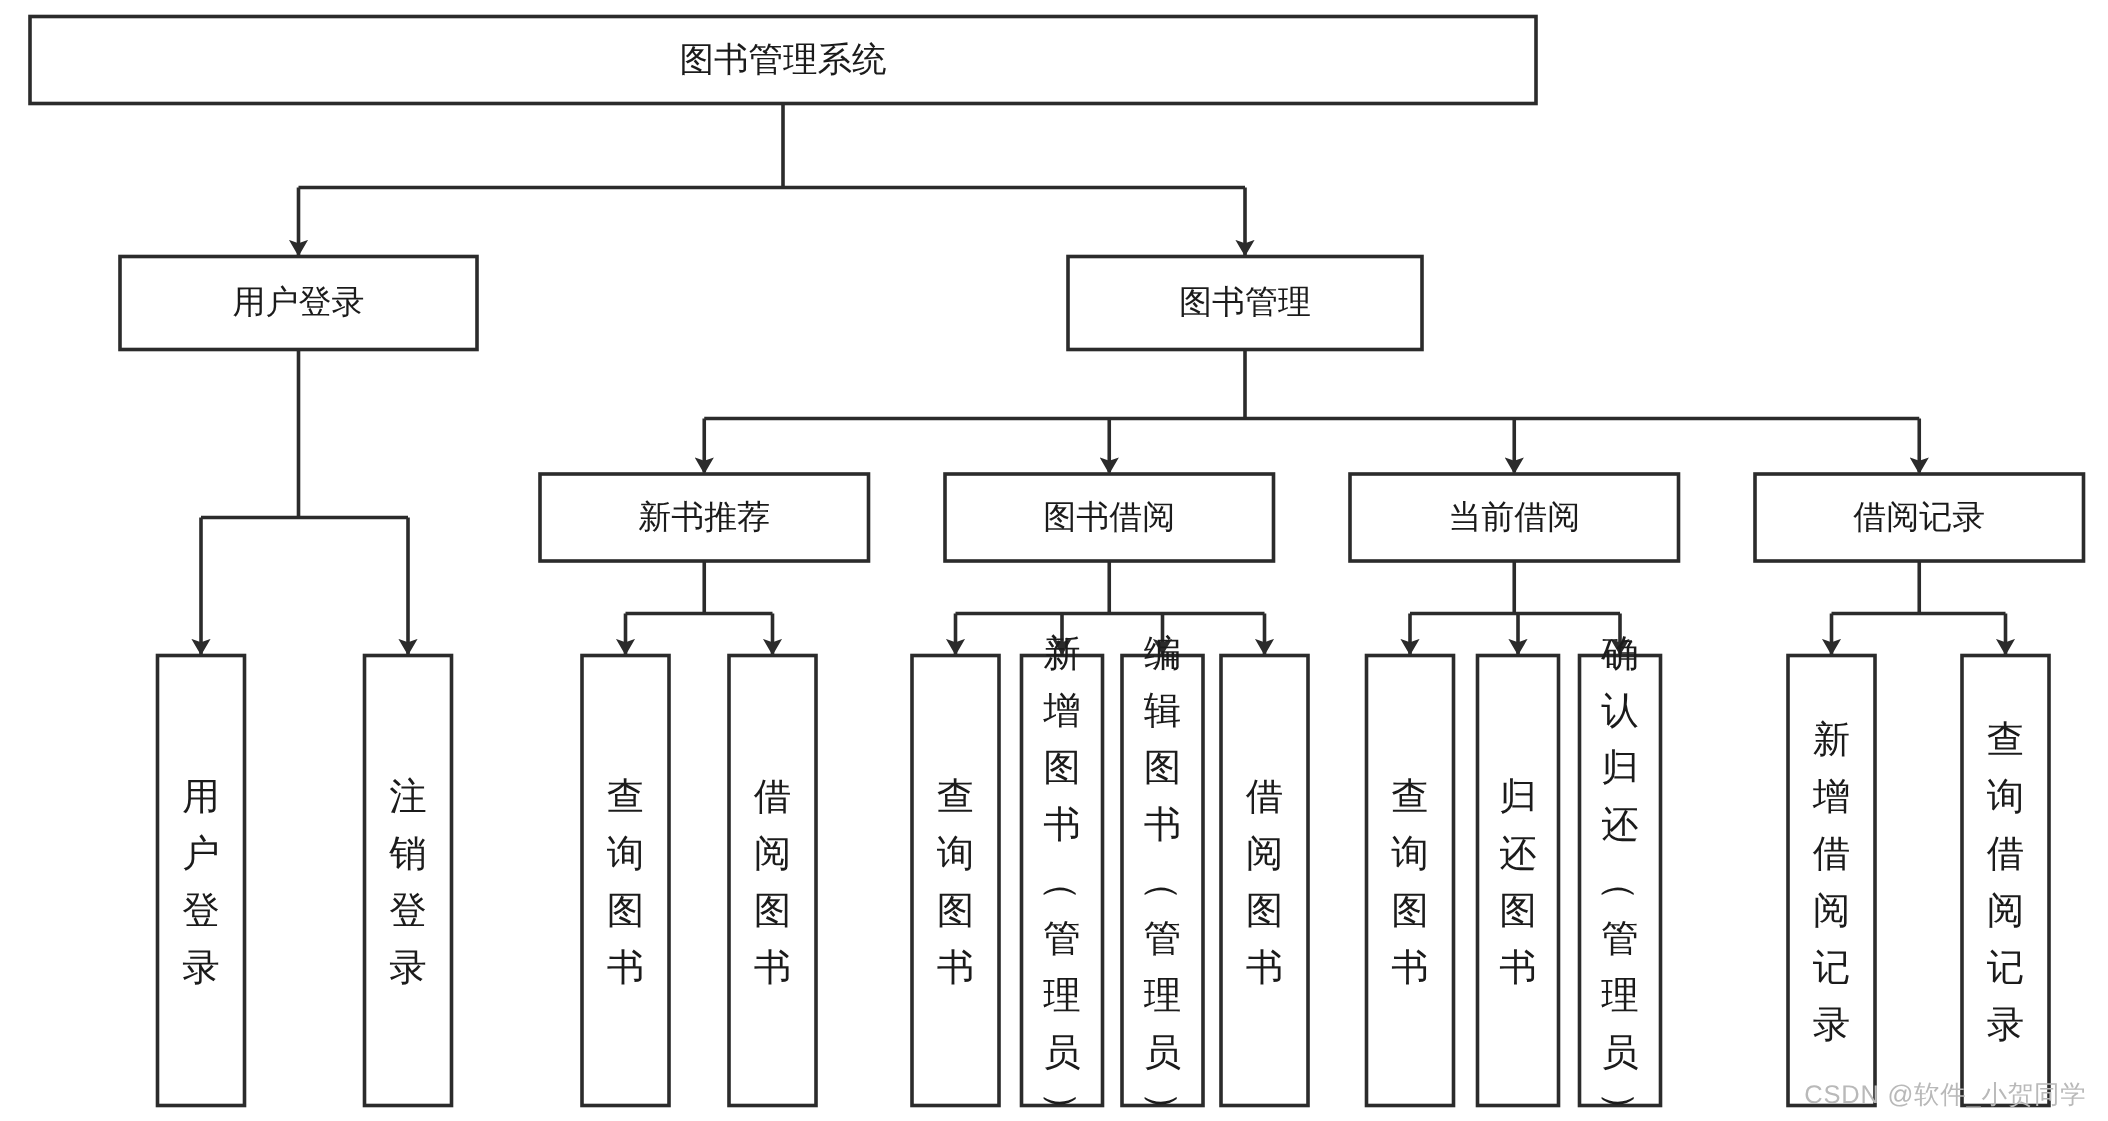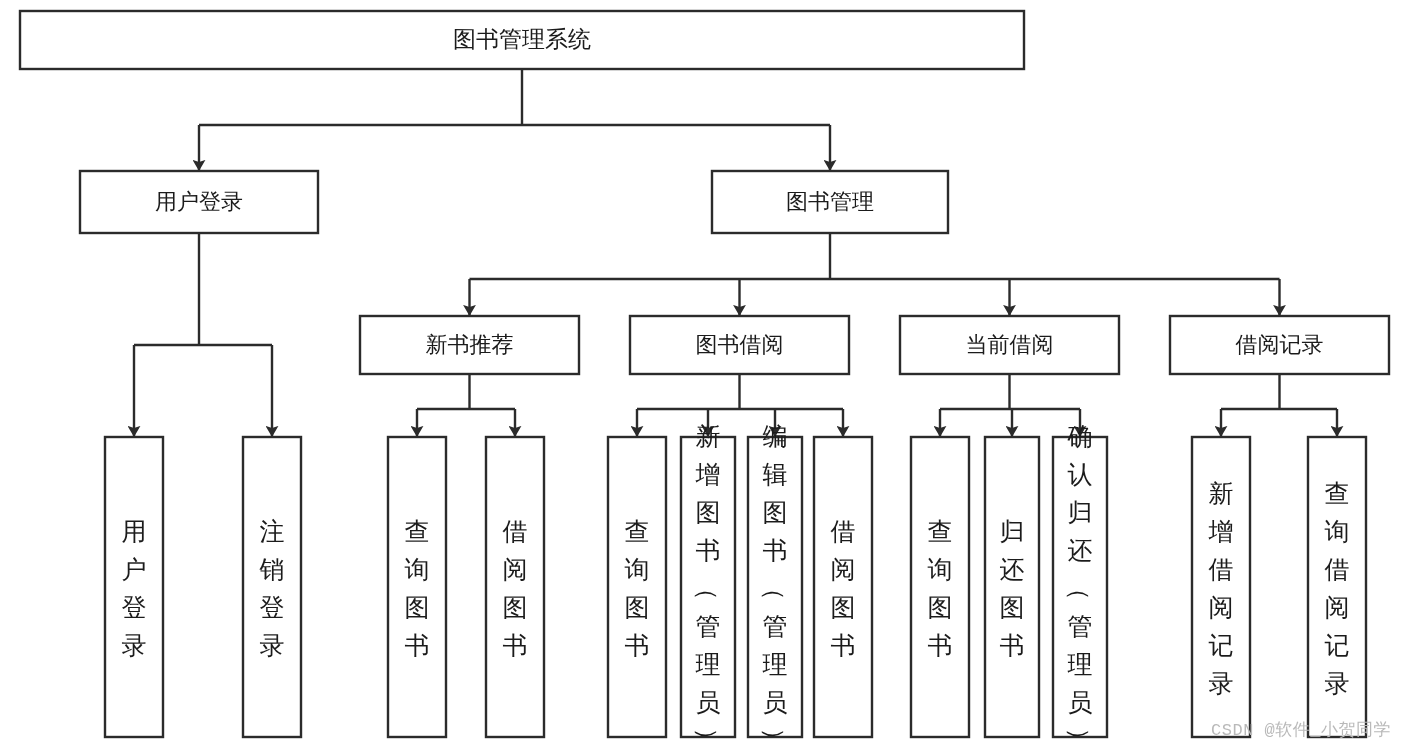--- a/index.html
+++ b/index.html
@@ -46,21 +46,21 @@
     text-anchor: middle;
     dominant-baseline: middle;
   }
   .node-label-h.title {
     font-size: 23px;
   }
   .watermark {
     position: absolute;
     right: 14px;
     bottom: 6px;
-    font-family: Liberation Mono, monospace;
+    font-family: Liberation Sans, sans-serif;
     font-size: 17px;
     color: #b9b9b9;
     letter-spacing: 0.5px;
     white-space: nowrap;
     pointer-events: none;
     user-select: none;
   }
 </style>
 </head>
 <body>

